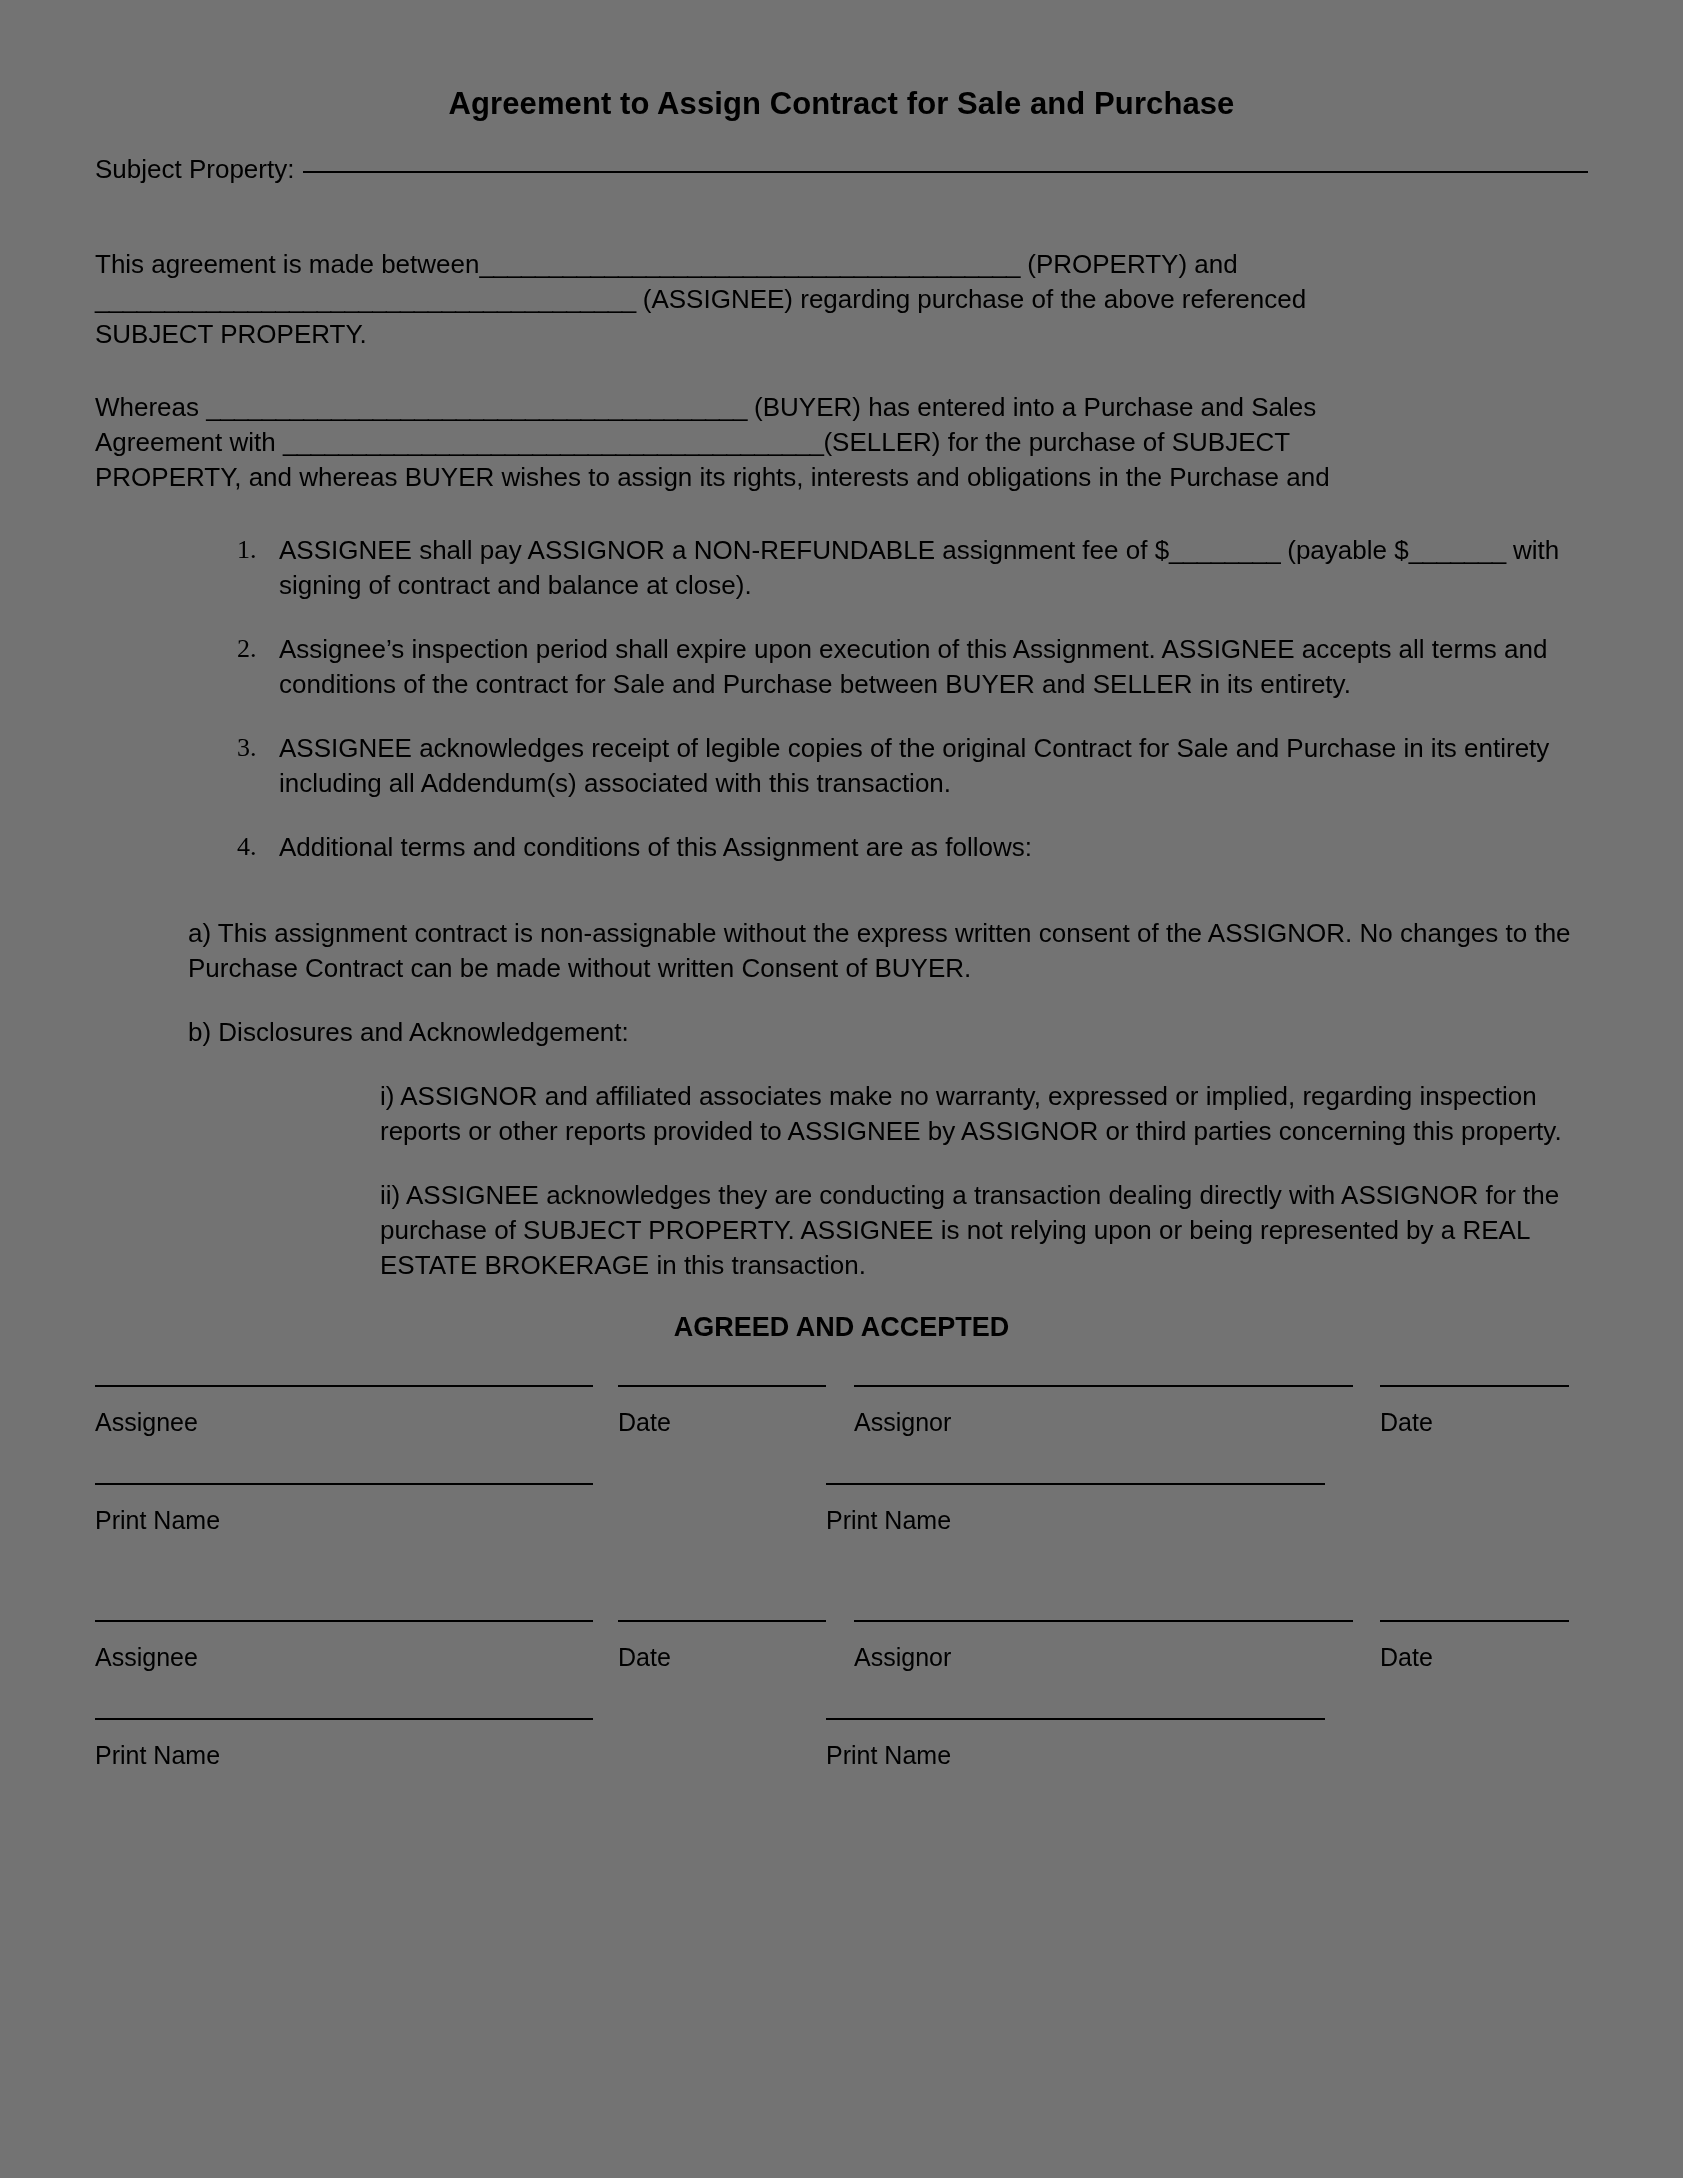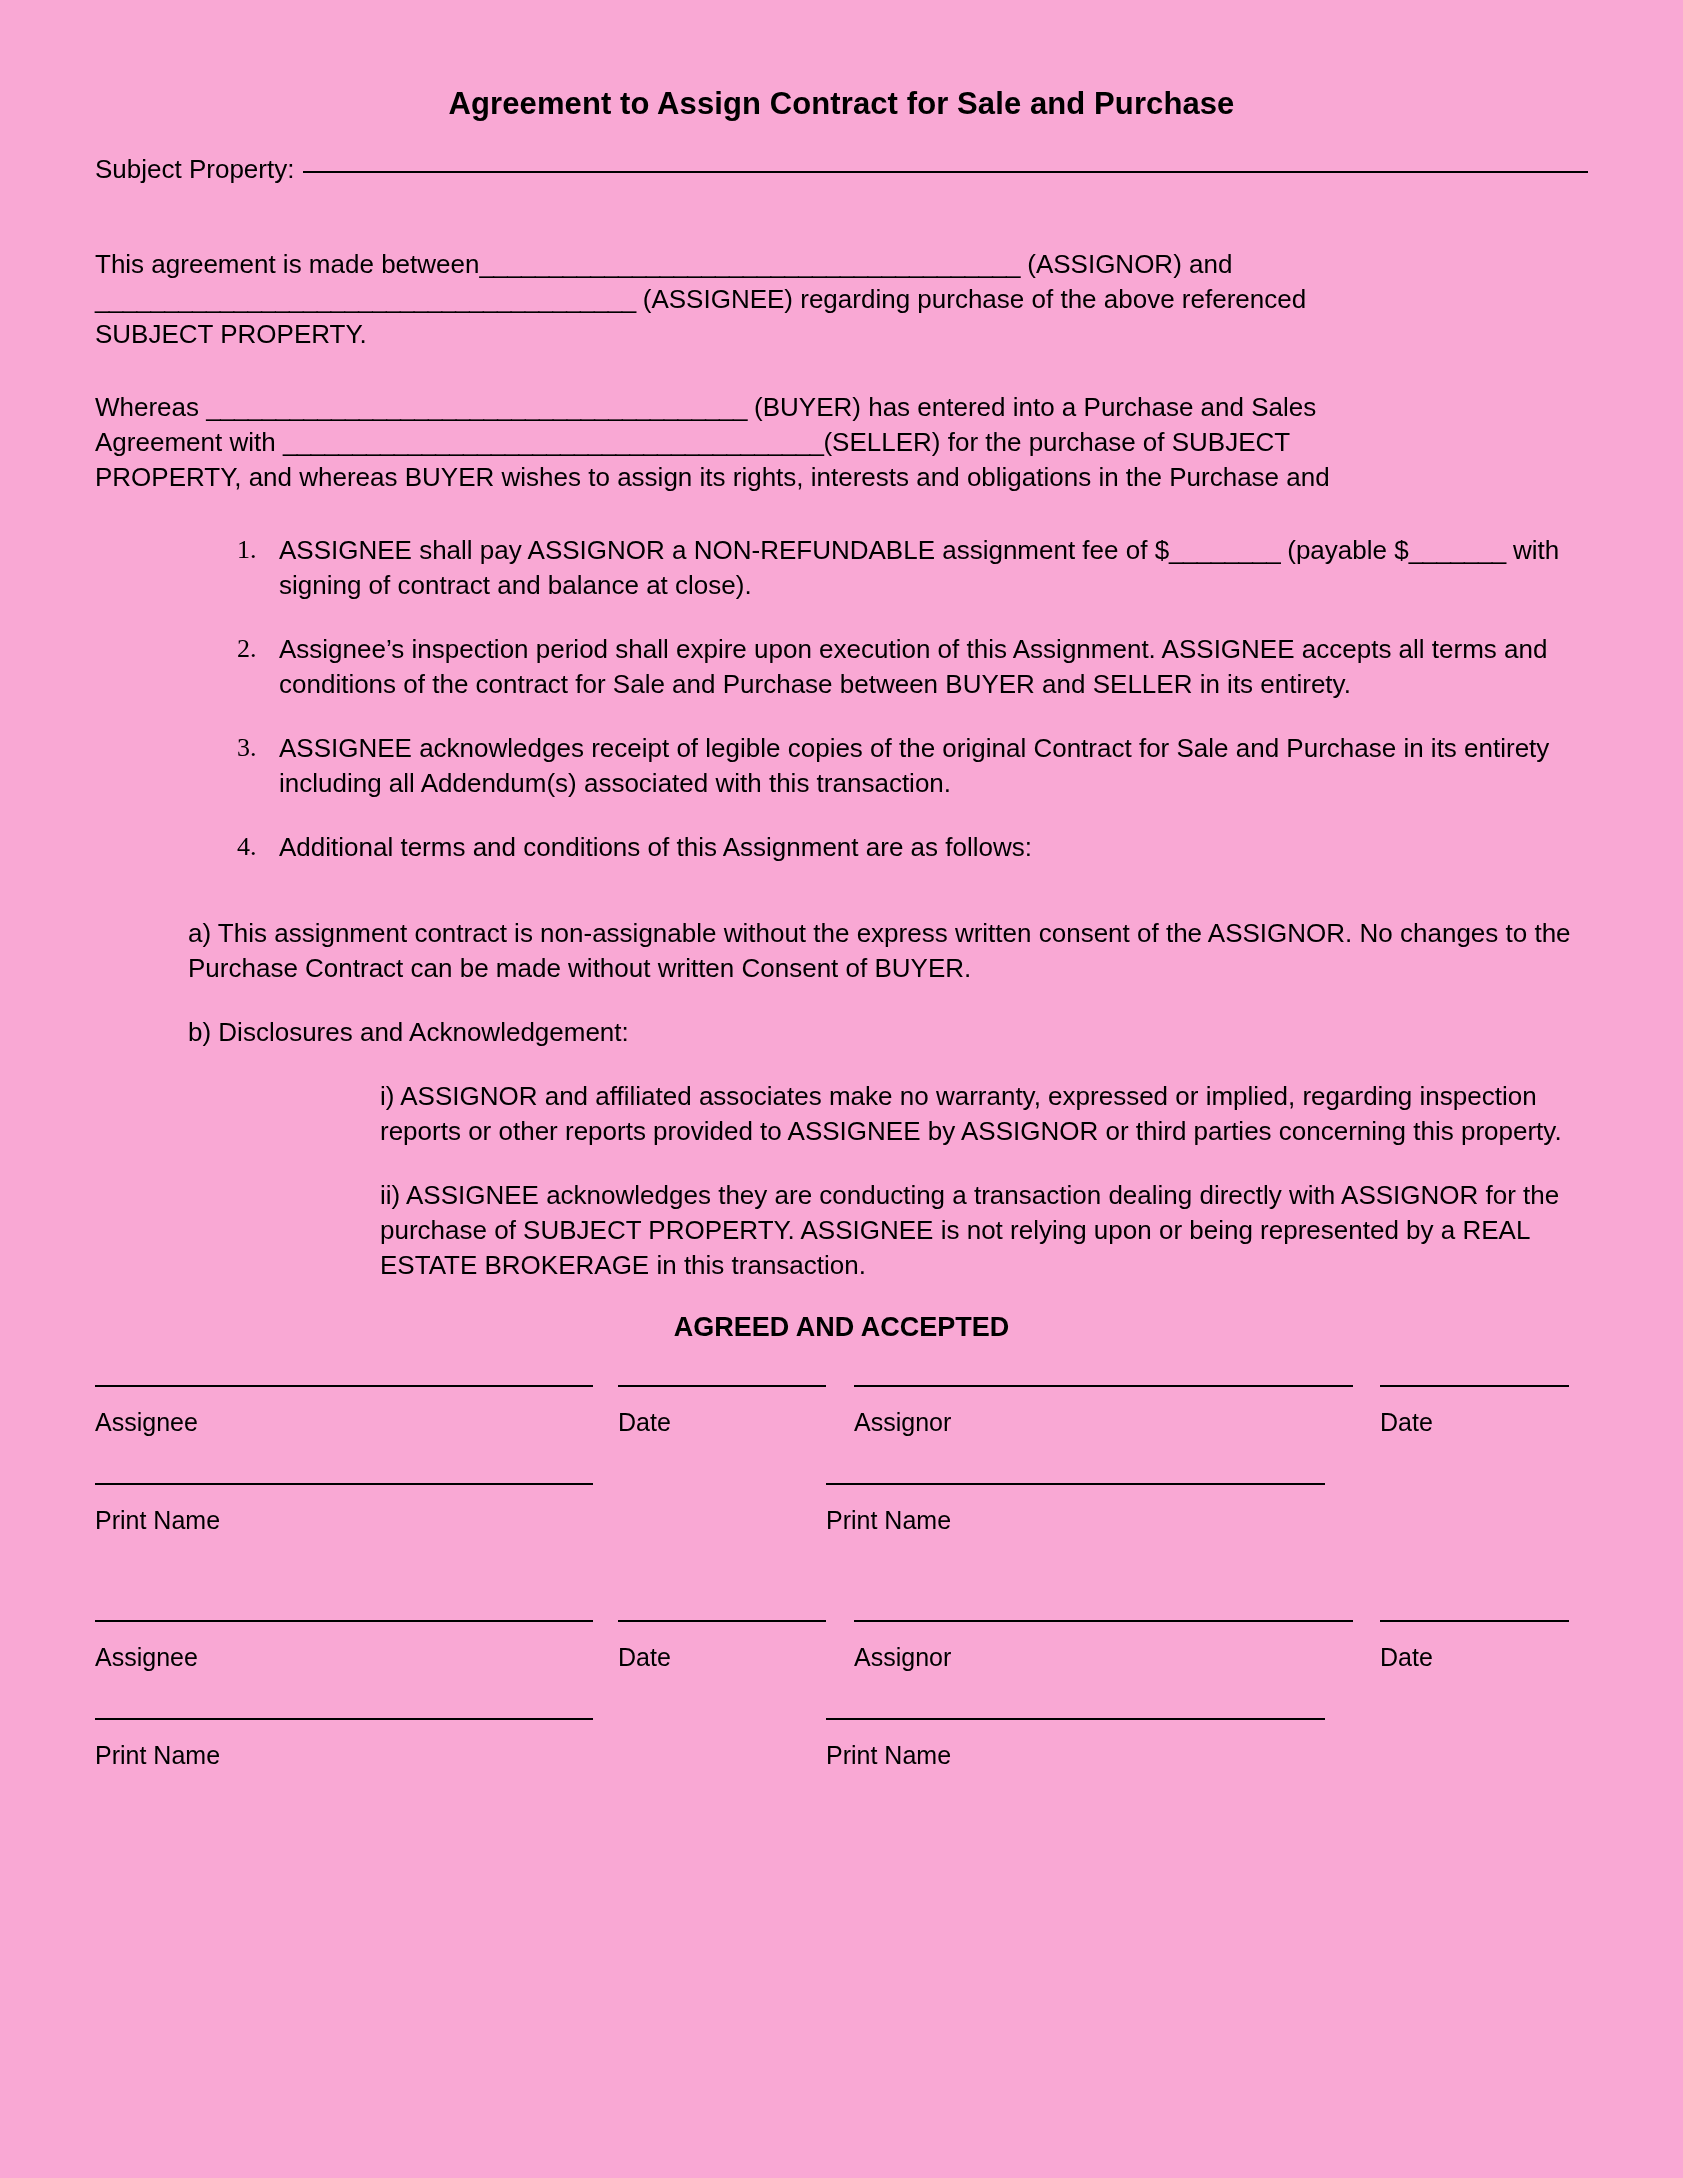--- a/index.html
+++ b/index.html
@@ -11,21 +11,21 @@
     width: 1683px;
     height: 2178px;
     font-family: "Liberation Sans", sans-serif;
     color: #000000;
     -webkit-font-smoothing: antialiased;
   }
   .page {
     position: relative;
     width: 1683px;
     height: 2178px;
-    background: #f9a8d4;
+    background: #737373;
     box-sizing: border-box;
     padding: 0 95px;
   }
 
   
   .doc-title {
     text-align: center;
     font-size: 31px;
     font-weight: bold;
     letter-spacing: 0.1px;
@@ -154,21 +154,21 @@
     <span class="field-label">Subject Property:</span>
     <span class="rule-fill"></span>
   </div>
 
   <div class="gap-md"></div>
 
 
   <div class="gap-md"></div>
 
   <div class="body-text">
-    <span>This agreement is made between</span><span class="blank">_______________________________________</span> <span>(ASSIGNOR) and</span><br>
+    <span>This agreement is made between</span><span class="blank">_______________________________________</span> <span>(PROPERTY) and</span><br>
     <span class="blank">_______________________________________</span> <span>(ASSIGNEE) regarding purchase of the above referenced</span><br>
     <span>SUBJECT PROPERTY.</span>
   </div>
 
   <div class="gap-lg"></div>
 
   <div class="body-text">
     <span>Whereas</span>
     <span class="blank">_______________________________________</span> <span>(BUYER) has entered into a Purchase and Sales</span><br>
     <span>Agreement with</span>

